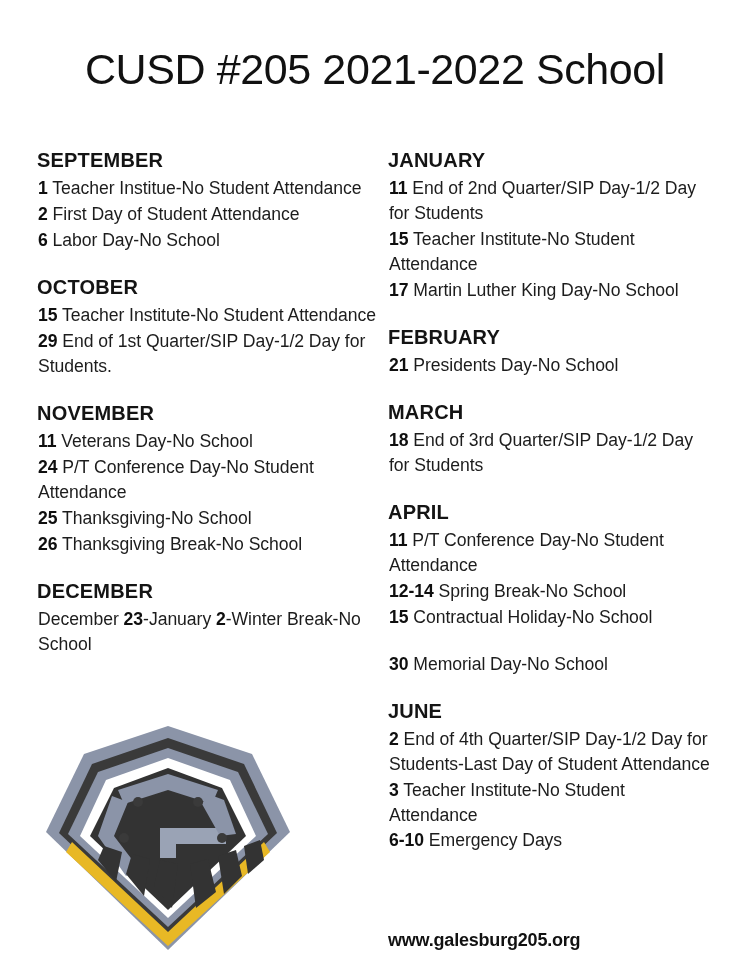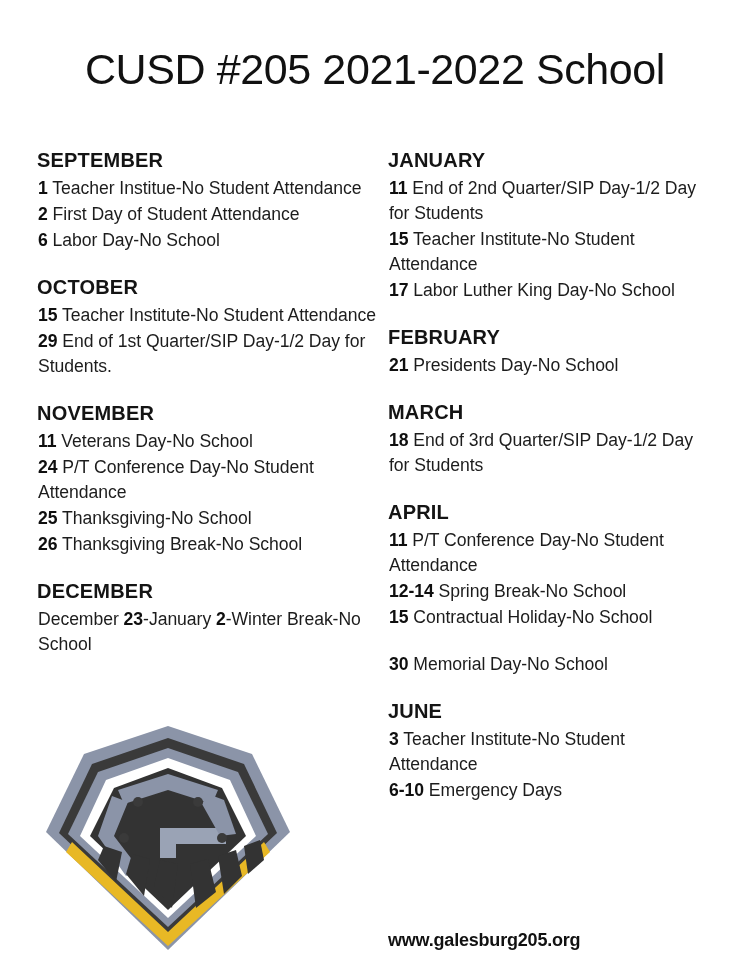--- a/index.html
+++ b/index.html
@@ -145,41 +145,42 @@
         <div class="month-block">
           <div class="month-name">DECEMBER</div>
           <p class="entry"><span>December <span class="day">23</span>-January <span class="day">2</span>-Winter Break-No School</span></p>
         </div>
       </div>
     <div class="col col-right" id="right-column">
         <div class="month-block">
           <div class="month-name">JANUARY</div>
           <p class="entry"><span class="day">11</span> <span>End of 2nd Quarter/SIP Day-1/2 Day for Students</span></p>
           <p class="entry"><span class="day">15</span> <span>Teacher Institute-No Student Attendance</span></p>
-          <p class="entry"><span class="day">17</span> <span>Labor Luther King Day-No School</span></p>
+          <p class="entry"><span class="day">17</span> <span>Martin Luther King Day-No School</span></p>
         </div>
         <div class="month-block">
           <div class="month-name">FEBRUARY</div>
           <p class="entry"><span class="day">21</span> <span>Presidents Day-No School</span></p>
         </div>
         <div class="month-block">
           <div class="month-name">MARCH</div>
           <p class="entry"><span class="day">18</span> <span>End of 3rd Quarter/SIP Day-1/2 Day for Students</span></p>
         </div>
         <div class="month-block">
           <div class="month-name">APRIL</div>
           <p class="entry"><span class="day">11</span> <span>P/T Conference Day-No Student Attendance</span></p>
           <p class="entry"><span class="day">12-14</span> <span>Spring Break-No School</span></p>
           <p class="entry"><span class="day">15</span> <span>Contractual Holiday-No School</span></p>
         </div>
         <div class="month-block">
           <p class="entry"><span class="day">30</span> <span>Memorial Day-No School</span></p>
         </div>
         <div class="month-block">
           <div class="month-name">JUNE</div>
+          <p class="entry"><span class="day">2</span> <span>End of 4th Quarter/SIP Day-1/2 Day for Students-Last Day of Student Attendance</span></p>
           <p class="entry"><span class="day">3</span> <span>Teacher Institute-No Student Attendance</span></p>
           <p class="entry"><span class="day">6-10</span> <span>Emergency Days</span></p>
         </div>
       </div>
   </div>
 
   <div class="logo-wrap">
     <svg viewBox="0 0 248 228" xmlns="http://www.w3.org/2000/svg" aria-hidden="true">
 
       <path d="M124 2 L208 30 L246 108 L124 226 L2 108 L40 30 Z" fill="#8b94a8"></path>

